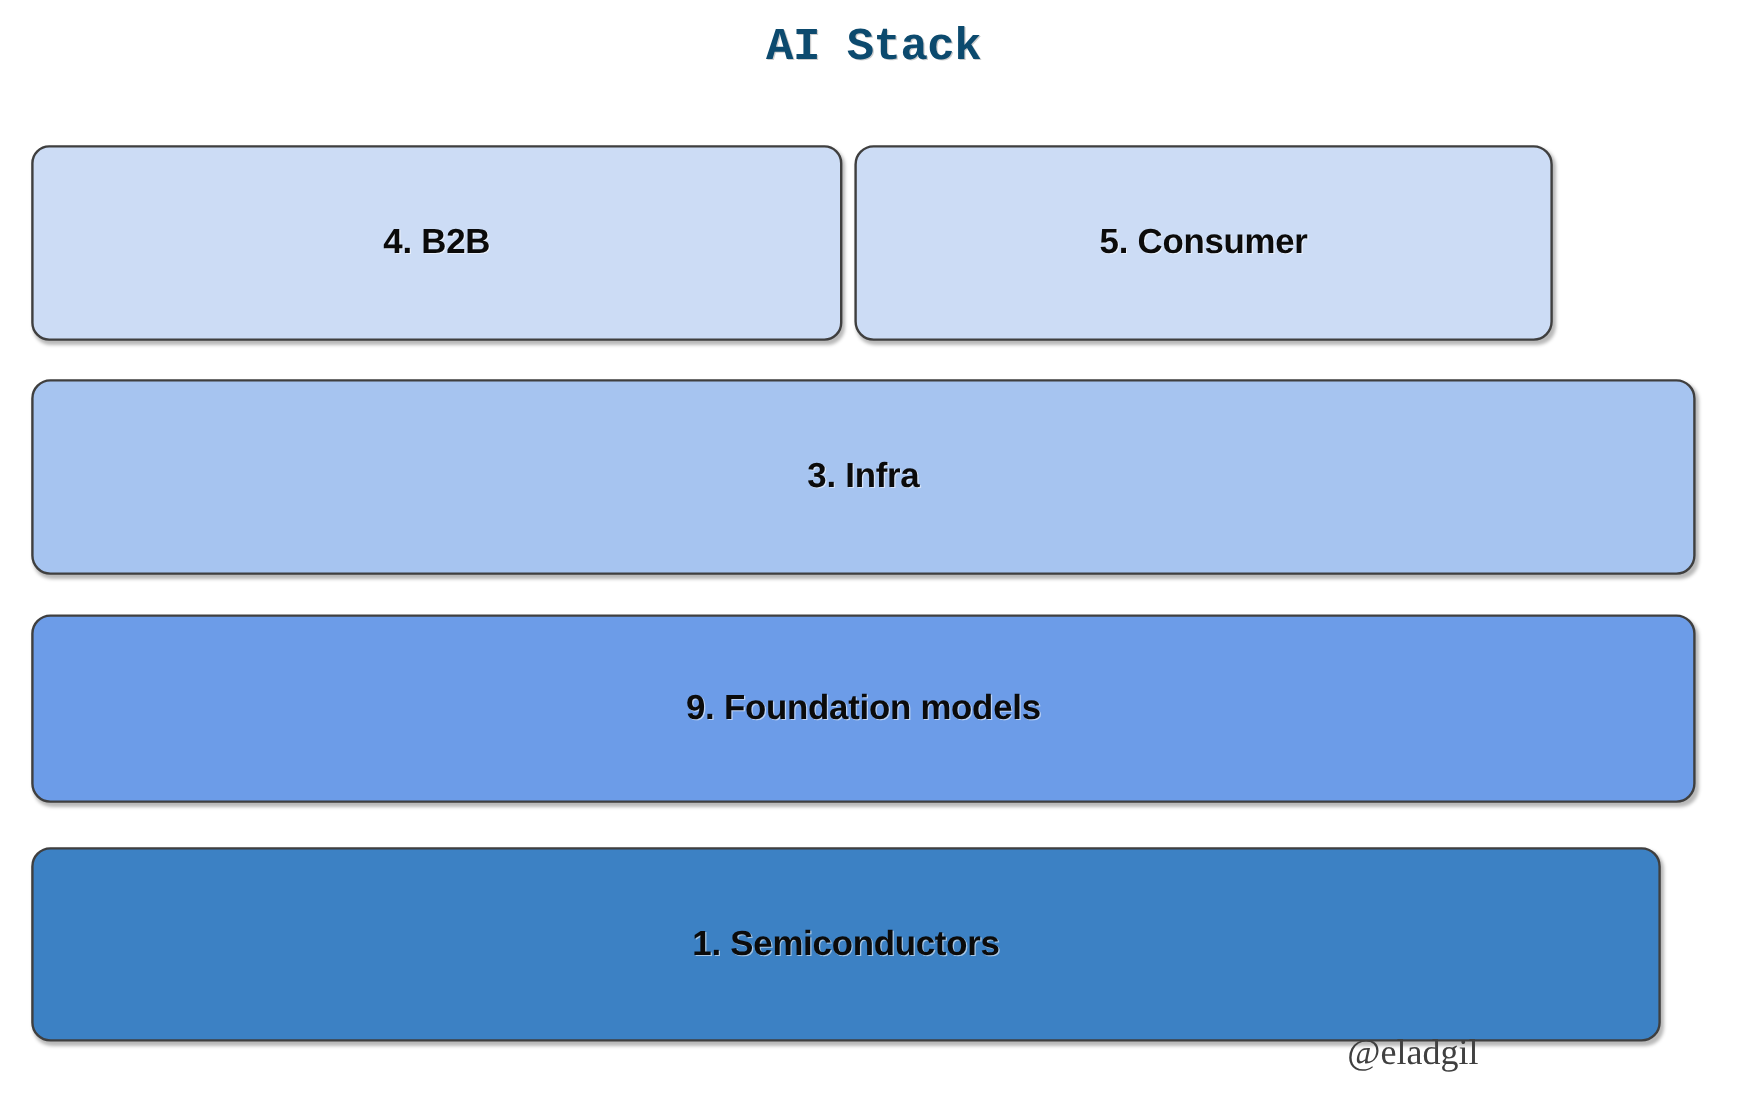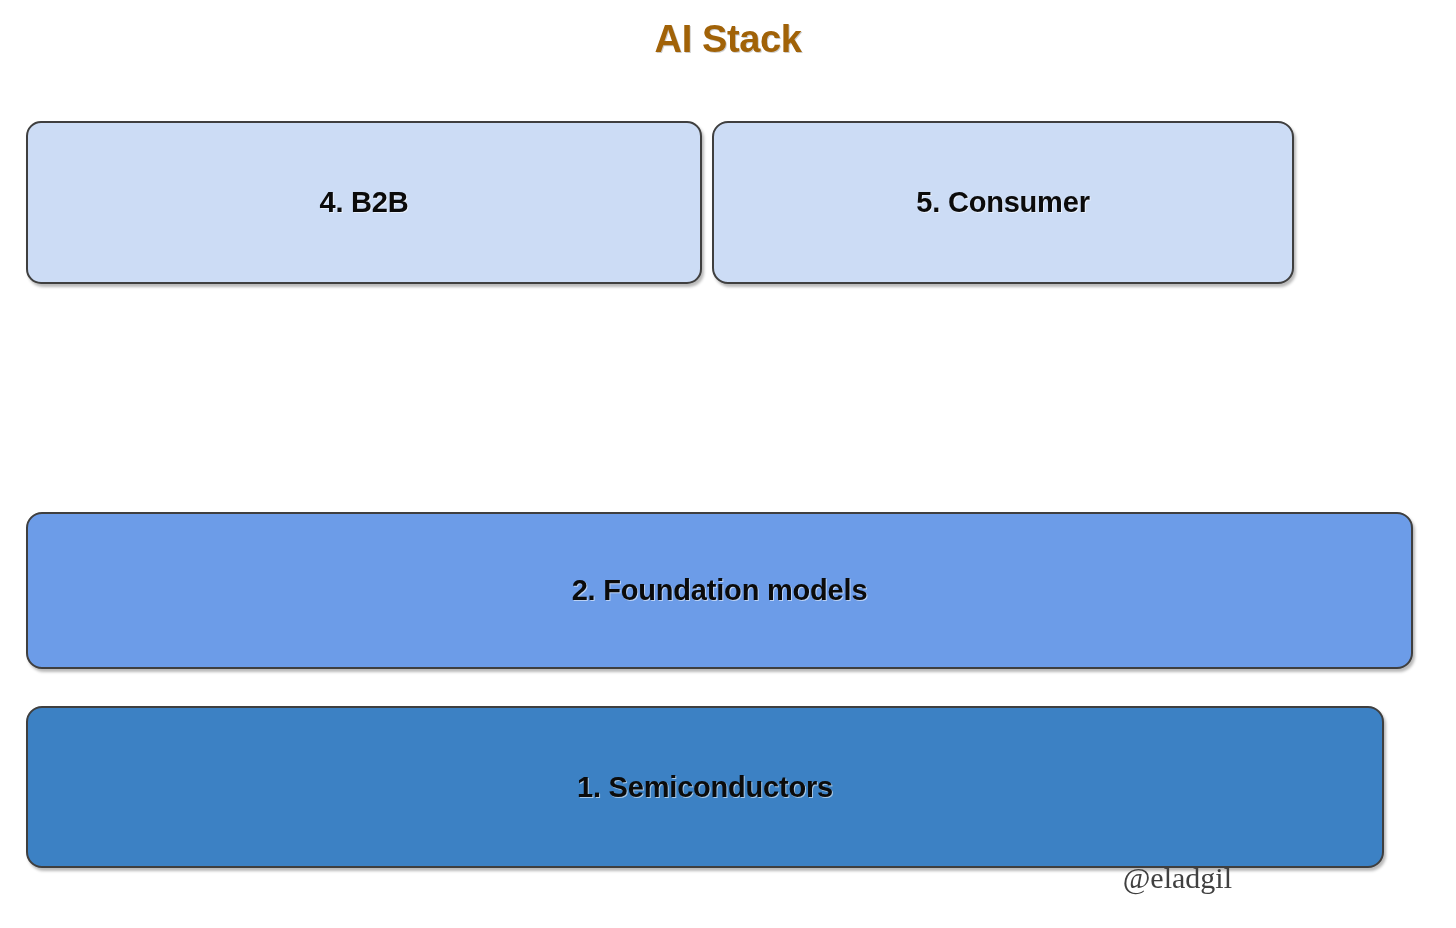--- a/index.html
+++ b/index.html
@@ -74,33 +74,36 @@
     color: #404040;
     white-space: nowrap;
     font-family: Liberation Serif, serif;
   }
 </style>
 </head>
 <body>
 
 <div id="canvas" style="background-color: rgb(255, 255, 255);">
 
-  <div class="title" style="color: #a16207;">AI Stack</div>
+  <div class="title" style="color: #0c4a6e; font-family: Liberation Mono, monospace;">AI Stack</div>
 
   <div class="layer" id="layer-b2b" style="background-color: rgb(204, 220, 245); border-color: rgb(63, 63, 63); border-radius: 15px;">
     <span class="layer-label">4. B2B</span>
   </div>
 
   <div class="layer" id="layer-consumer" style="background-color: rgb(204, 220, 245); border-color: rgb(63, 63, 63);">
     <span class="layer-label">5. Consumer</span>
   </div>
 
+  <div class="layer" id="layer-infra" style="background-color: rgb(166, 196, 240); border-color: rgb(63, 63, 63);">
+    <span class="layer-label">3. Infra</span>
+  </div>
 
   <div class="layer" id="layer-foundation" style="background-color: rgb(108, 156, 232); border-color: rgb(63, 63, 63);">
-    <span class="layer-label">2. Foundation models</span>
+    <span class="layer-label">9. Foundation models</span>
   </div>
 
   <div class="layer" id="layer-semis" style="background-color: rgb(60, 129, 196); border-color: rgb(63, 63, 63);">
     <span class="layer-label">1. Semiconductors</span>
   </div>
 
   <div class="handle">@eladgil</div>
 
 </div>
 

